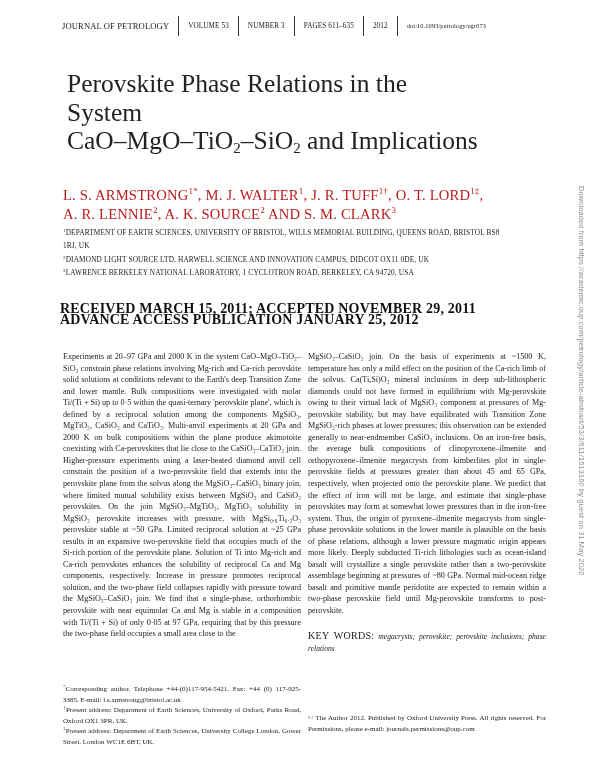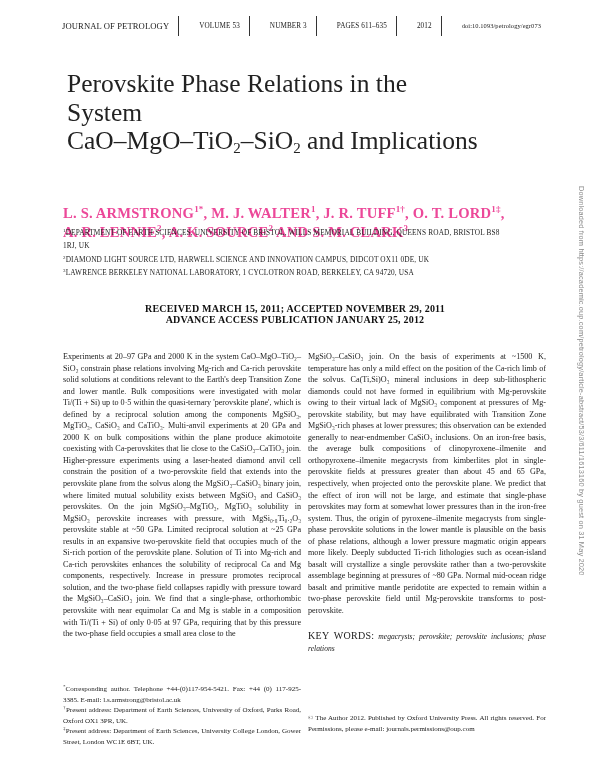--- a/index.html
+++ b/index.html
@@ -7,53 +7,52 @@
       width: 600px; height: 775px; position: relative; overflow: hidden;
       font-family: "Liberation Serif", "DejaVu Serif", serif; color: #1a1a1a;
     }
     .page { position: absolute; left: 0; top: 0; width: 600px; height: 775px; }
 
     
     .run-head {
       position: absolute; left: 58px; top: 16px; height: 20px;
       display: flex; align-items: center; font-size: 7.2px; letter-spacing: 0.1px;
       white-space: nowrap;
-      gap: 11px;
     }
     .run-head .cell { padding: 0 9px; line-height: 20px; border-right: 0.8px solid #333; }
     .run-head .cell:first-child { padding-left: 4px; font-size: 8.6px; }
     .run-head .cell:last-child { border-right: none; font-size: 6.4px; }
 
     
     .title {
       position: absolute; left: 63px; top: 66px; width: 420px;
       font-size: 25.5px; line-height: 28.5px; font-weight: normal; color: #222;
       margin: 4px;
     }
     .title sub { font-size: 15px; line-height: 0; vertical-align: -4px; }
 
     
     .authors {
-      position: absolute; left: 63px; top: 204px; width: 450px;
-      font-size: 14.6px; line-height: 19px; font-weight: bold; color: #ec4899;
+      position: absolute; left: 63px; top: 186px; width: 450px;
+      font-size: 14.6px; line-height: 19px; font-weight: normal; color: #b91c1c;
       letter-spacing: 0.2px;
     }
     .authors sup { font-size: 9px; line-height: 0; vertical-align: 6px; }
 
     
     .affils {
       position: absolute; left: 63px; top: 226px; width: 450px;
       font-size: 7.3px; line-height: 13.4px; color: #222; letter-spacing: 0.15px;
     }
     .affils .aff sup { font-size: 5px; line-height: 0; vertical-align: 3px; }
 
     
     .dates {
-      position: absolute; left: 60px; top: 303px; width: 470px; text-align: center;
-      font-size: 10px; line-height: 11px; font-weight: bold; color: #111; letter-spacing: 0.2px;
+      position: absolute; left: 60px; top: 303px; width: 470px; 
+      font-size: 14px; line-height: 11px; font-weight: bold; color: #111; letter-spacing: 0.2px;
     }
 
     
     .col {
       position: absolute; top: 351px; width: 238px;
       font-size: 8.15px; line-height: 11.55px; color: #1c1c1c;
       text-align: justify; hyphens: auto;
     }
     .col.left { left: 63px; }
     .col.right { left: 308px; }

